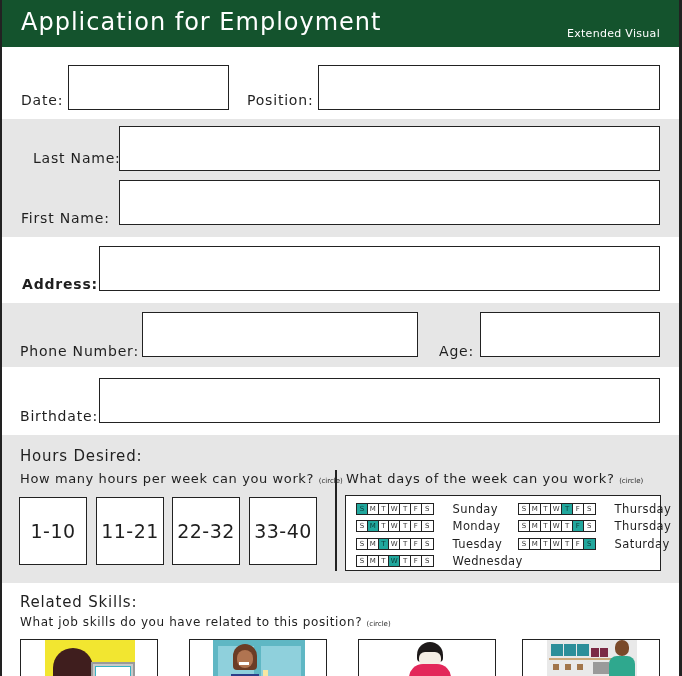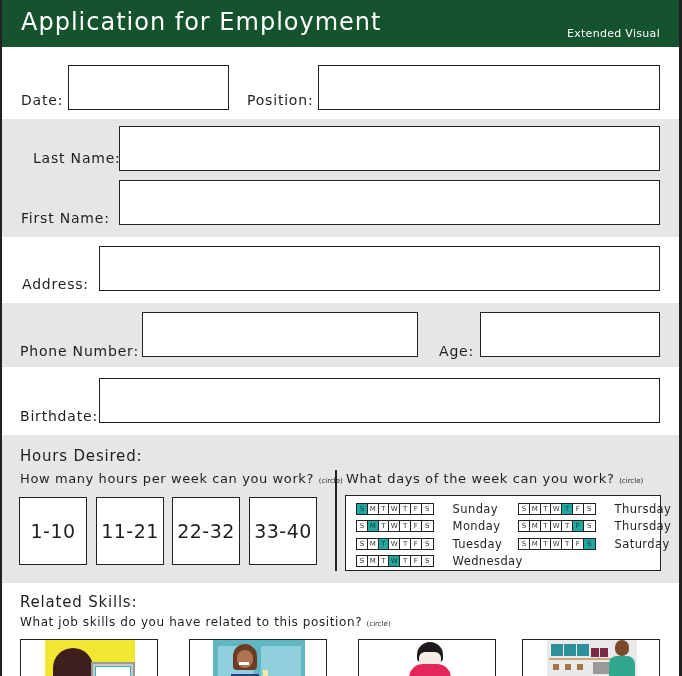--- a/index.html
+++ b/index.html
@@ -73,21 +73,21 @@
   </div>
 
   <div class="band gray" style="top:119px;height:118px;">
     <span class="label" style="left:19px;top:31px;margin-left:12px;">Last Name:</span>
     <div class="field" style="left:117px;top:7px;width:541px;height:45px;"></div>
     <span class="label" style="left:19px;top:91px;">First Name:</span>
     <div class="field" style="left:117px;top:61px;width:541px;height:45px;"></div>
   </div>
 
   <div class="band white" style="top:237px;height:66px;">
-    <span class="label" style="left:20px;top:39px;">Address:</span>
+    <span class="label" style="left:20px;top:39px;font-weight:bold;">Address:</span>
     <div class="field" style="left:97px;top:9px;width:561px;height:45px;"></div>
   </div>
 
   <div class="band gray" style="top:303px;height:64px;">
     <span class="label" style="left:18px;top:40px;">Phone Number:</span>
     <div class="field" style="left:140px;top:9px;width:276px;height:45px;"></div>
     <span class="label" style="left:437px;top:40px;">Age:</span>
     <div class="field" style="left:478px;top:9px;width:180px;height:45px;"></div>
   </div>
 

